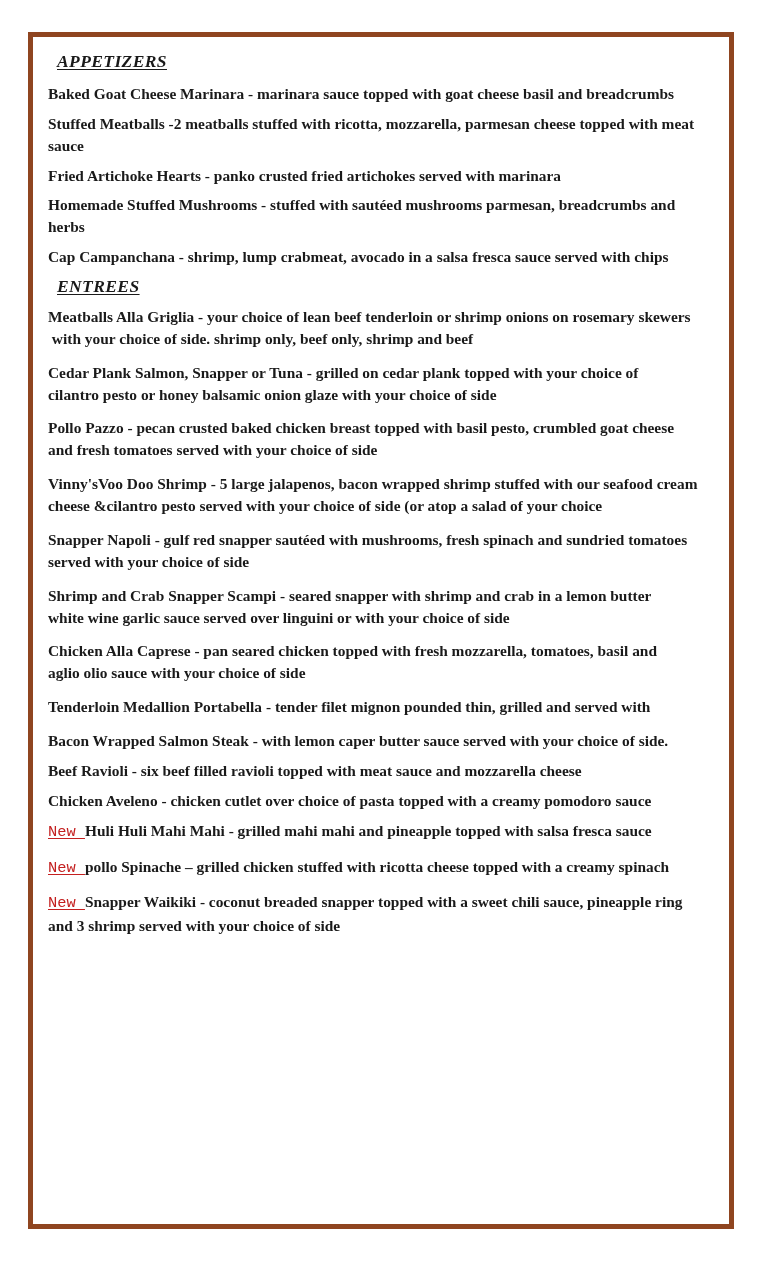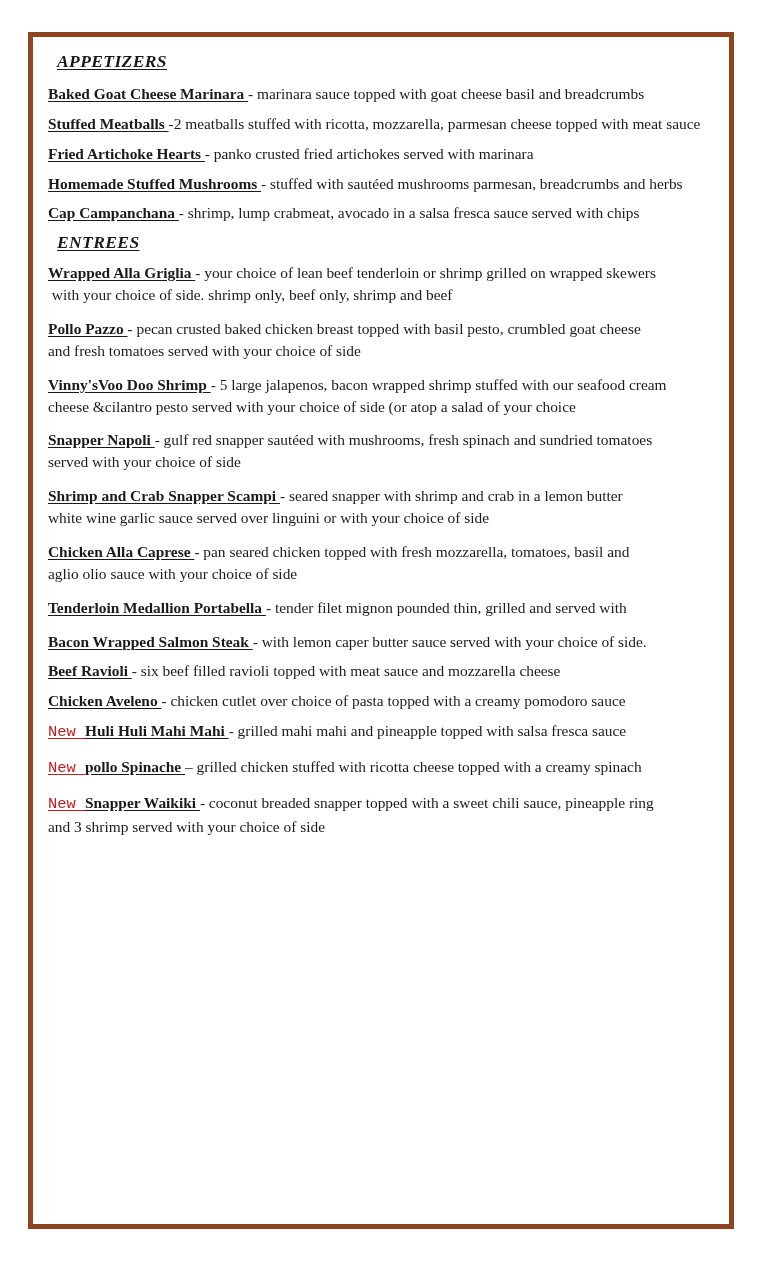--- a/index.html
+++ b/index.html
@@ -58,26 +58,25 @@
   }
   .menu-item .line {
     white-space: pre-wrap;
   }
   .menu-item .line + .line {
     margin-top: 0px;
   }
 
   .item-name {
     font-weight: bold;
-    text-decoration: underline;
     text-underline-offset: 1.5px;
     white-space: pre;
   }
   .item-desc {
-    font-weight: normal;
+    font-weight: bold;
     white-space: pre-wrap;
   }
 
   .new-flag {
     color: #c42020;
     font-weight: normal;
     text-decoration: underline;
     text-underline-offset: 1.5px;
     white-space: pre;
     font-family: Liberation Mono, monospace;
@@ -103,22 +102,26 @@
         <div class="line"><span class="item-name">Fried Artichoke Hearts </span><span class="item-desc">- panko crusted fried artichokes served with marinara</span></div>
       </div>
       <div class="menu-item tight">
         <div class="line"><span class="item-name">Homemade Stuffed Mushrooms </span><span class="item-desc">- stuffed with sautéed mushrooms parmesan, breadcrumbs and herbs</span></div>
       </div>
       <div class="menu-item tight">
         <div class="line"><span class="item-name">Cap Campanchana </span><span class="item-desc">- shrimp, lump crabmeat, avocado in a salsa fresca sauce served with chips</span></div>
       </div>
       <div class="section-heading entrees">ENTREES</div>
       <div class="menu-item loose">
-        <div class="line"><span class="item-name">Wrapped Alla Griglia </span><span class="item-desc">- your choice of lean beef tenderloin or shrimp grilled on wrapped skewers</span></div>
+        <div class="line"><span class="item-name">Meatballs Alla Griglia </span><span class="item-desc">- your choice of lean beef tenderloin or shrimp onions on rosemary skewers</span></div>
         <div class="line"><span class="item-desc"> with your choice of side. shrimp only, beef only, shrimp and beef</span></div>
+      </div>
+      <div class="menu-item loose">
+        <div class="line"><span class="item-name">Cedar Plank Salmon, Snapper or Tuna </span><span class="item-desc">- grilled on cedar plank topped with your choice of</span></div>
+        <div class="line"><span class="item-desc">cilantro pesto or honey balsamic onion glaze with your choice of side</span></div>
       </div>
       <div class="menu-item loose">
         <div class="line"><span class="item-name">Pollo Pazzo </span><span class="item-desc">- pecan crusted baked chicken breast topped with basil pesto, crumbled goat cheese</span></div>
         <div class="line"><span class="item-desc">and fresh tomatoes served with your choice of side</span></div>
       </div>
       <div class="menu-item loose">
         <div class="line"><span class="item-name">Vinny'sVoo Doo Shrimp </span><span class="item-desc">- 5 large jalapenos, bacon wrapped shrimp stuffed with our seafood cream</span></div>
         <div class="line"><span class="item-desc">cheese &amp;cilantro pesto served with your choice of side (or atop a salad of your choice</span></div>
       </div>
       <div class="menu-item loose">

